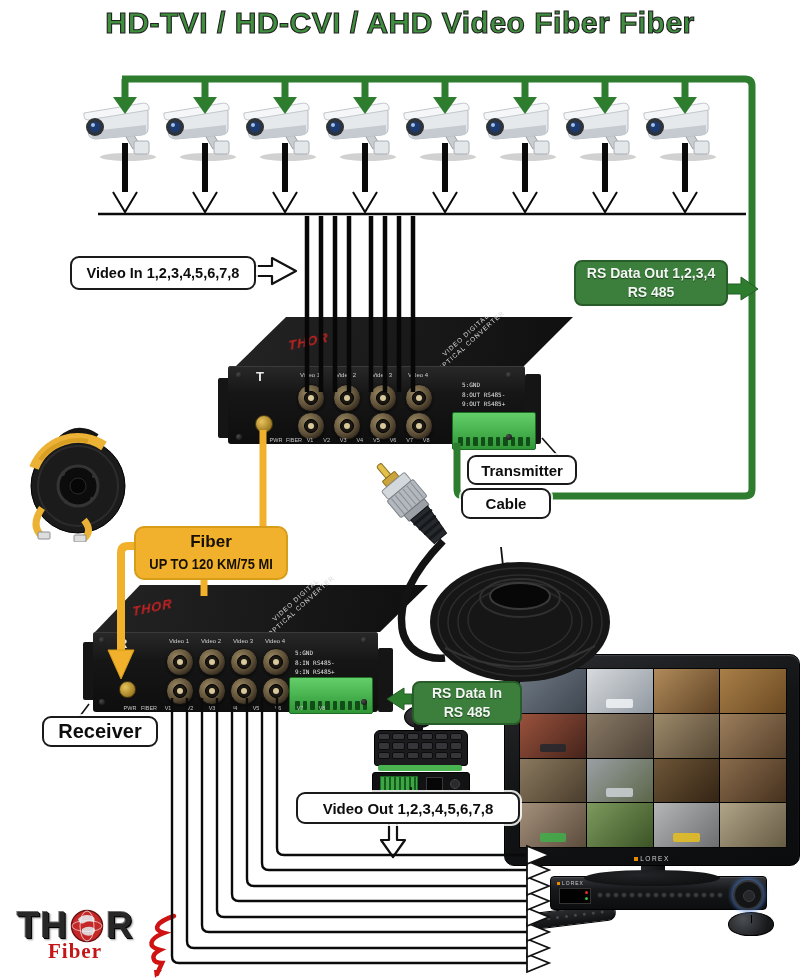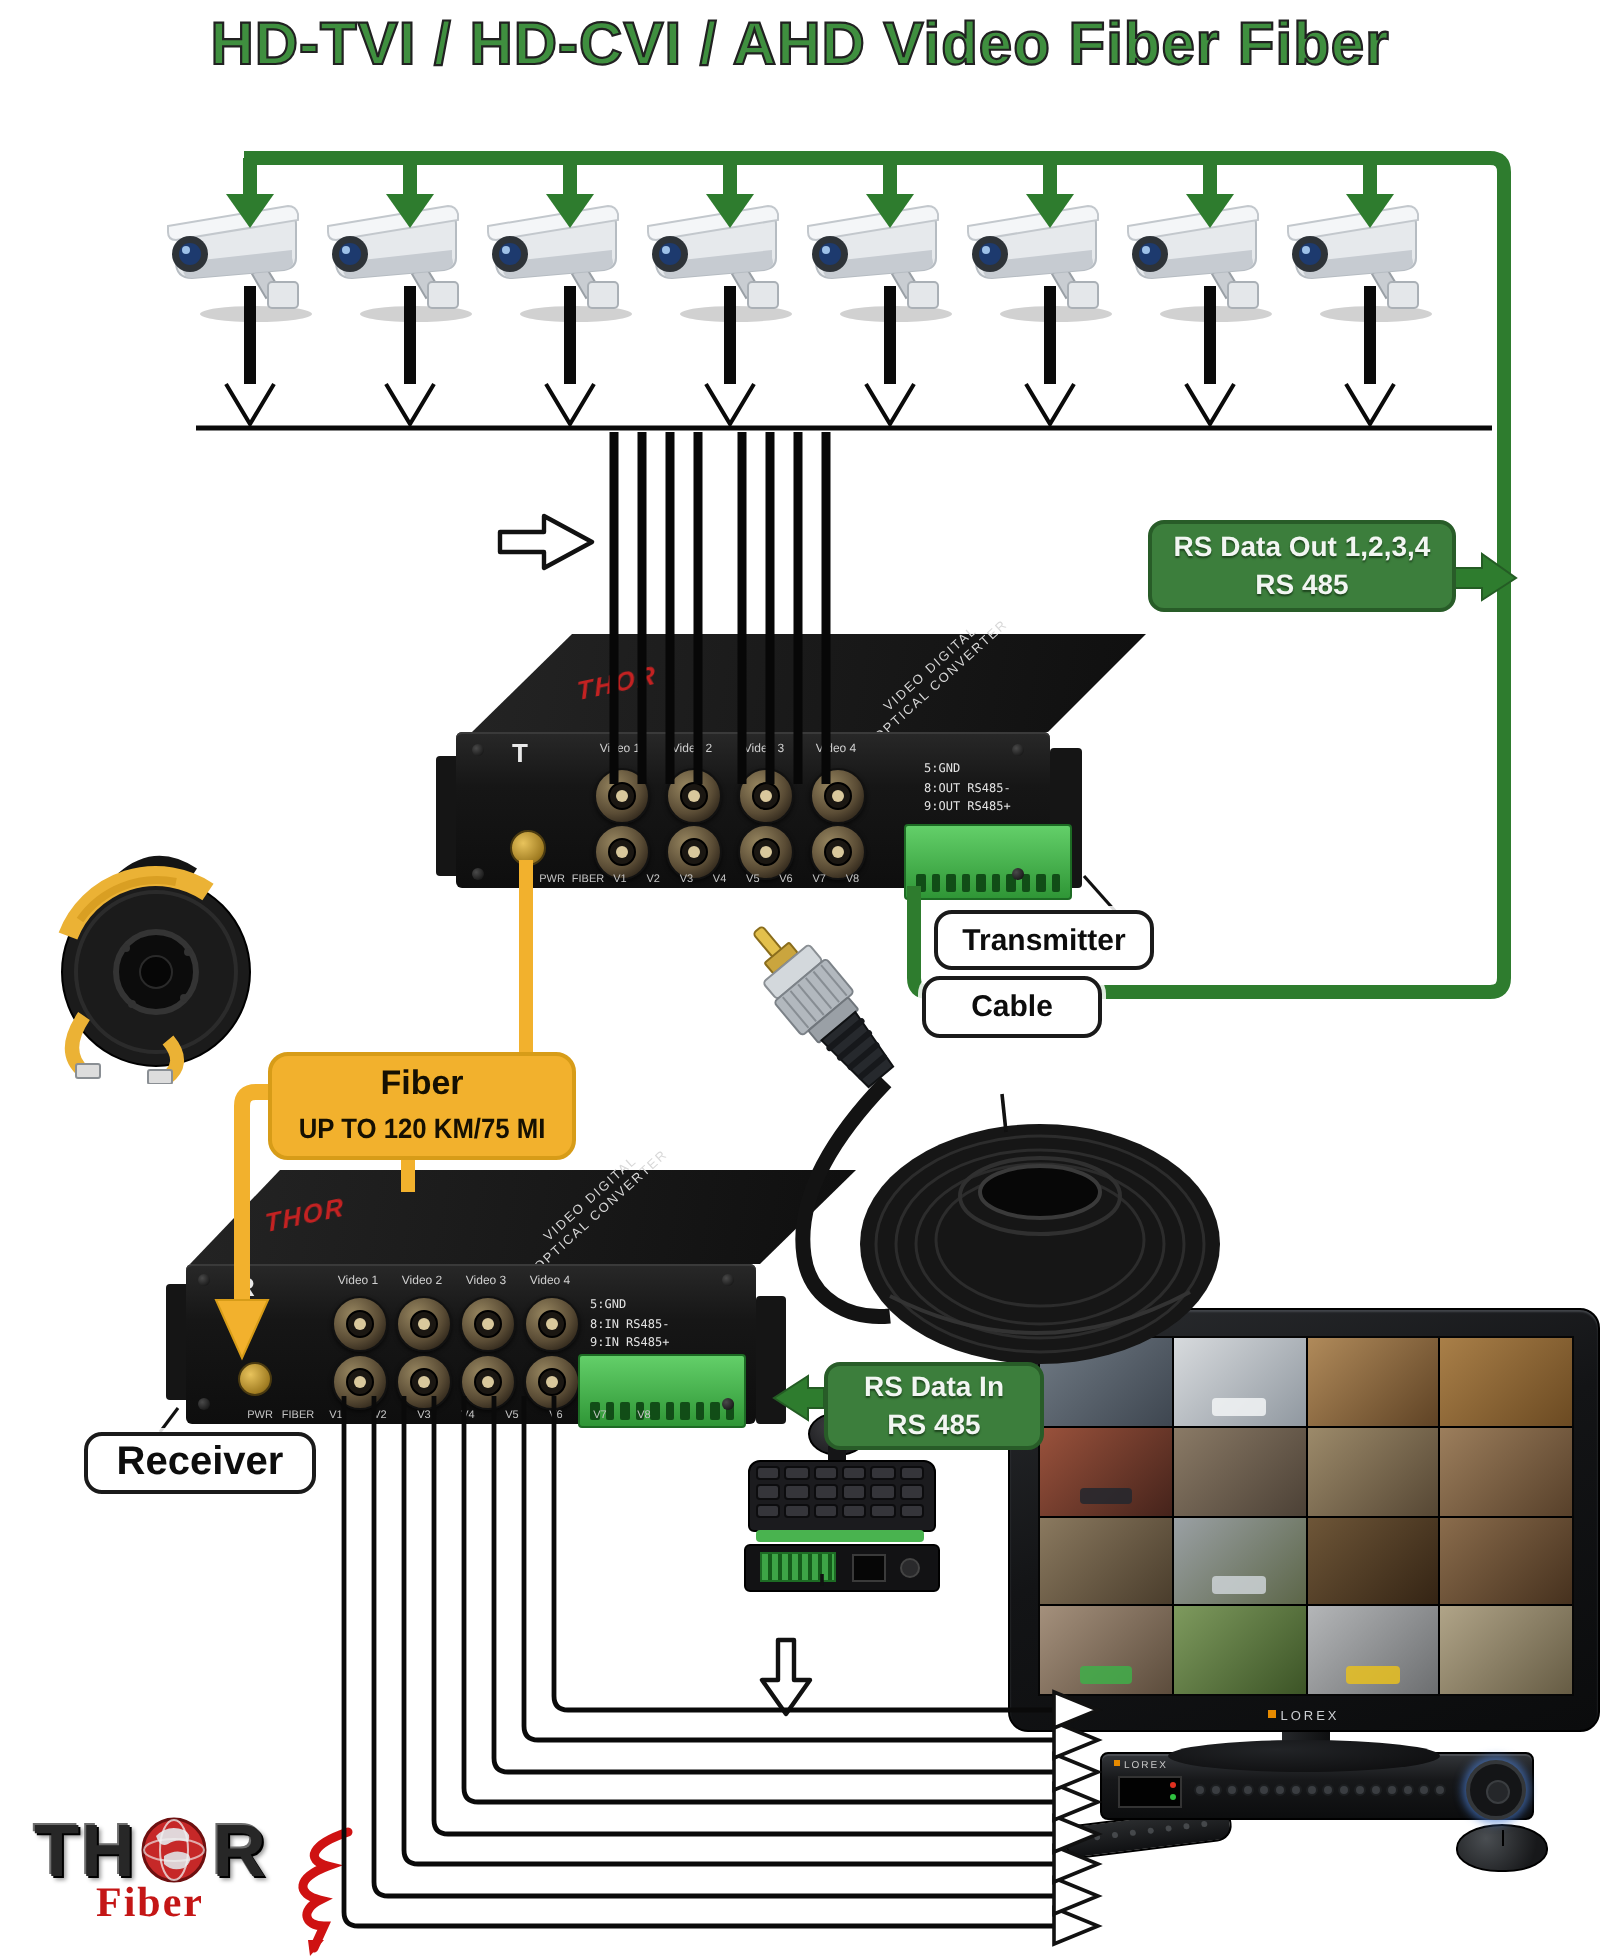--- a/index.html
+++ b/index.html
@@ -48,21 +48,21 @@
   .dev-toptext{position:absolute;color:#d8d8d8;font-size:6.5px;line-height:8px;
          transform:rotate(-42deg);z-index:10;letter-spacing:1px;white-space:nowrap;text-align:center;}
   #monitor{position:absolute;left:504px;top:654px;width:294px;height:210px;
          background:linear-gradient(160deg,#2b2d30,#131416 45%,#0b0c0d);border:1px solid #000;
          border-radius:10px;z-index:11;box-shadow:inset 0 1px 1px #42454a;}
   #mscreen{position:absolute;left:14px;top:13px;width:266px;height:178px;background:#000;
          display:grid;grid-template-columns:repeat(4,1fr);grid-template-rows:repeat(4,1fr);
          gap:1px;border:1px solid #060606;}
   .mcell{position:relative;overflow:hidden;}
   .mcell .acc{position:absolute;left:30%;bottom:12%;width:40%;height:20%;border-radius:2px;opacity:.85;}
-  .brandrow{display:flex;align-items:flex-start;justify-content:center;gap:2px;}
+  .brandrow{display:flex;align-items:center;justify-content:center;gap:2px;}
   .brandsq{width:4px;height:4px;background:#e68a00;display:inline-block;}
   #dvr{position:absolute;left:550px;top:876px;width:215px;height:32px;border:1px solid #000;
          background:linear-gradient(180deg,#33363a,#17181a 40%,#0c0d0e);border-radius:4px;
          z-index:13;box-shadow:inset 0 1px 0 #4a4d52;}
   .jkey{background:#35353a;border-radius:2px;border:1px solid #0c0c0e;}
   svg{display:block;}
 </style>
 </head>
 <body>
 
@@ -532,20 +532,23 @@
       </svg>
       <span style="font-size:37px;font-weight:bold;color:#272727;line-height:36px;text-shadow:1px 1px 0 #000,-1px -1px 0 #6e6e6e,2px 2px 2px rgba(0,0,0,.4);">R</span>
     </div>
     <div style="width:130px;text-align:center;font-family:'Liberation Serif',serif;font-weight:bold;font-size:21px;color:#c41616;margin-top:-5px;letter-spacing:1px;">Fiber</div>
     <svg class="abs" width="36" height="66" viewBox="0 0 36 66" style="left:134px;top:4px;">
       <path d="M30 4 C12 10 8 18 20 21 C4 27 4 35 16 38 C6 43 8 51 18 51 L13 62" fill="none" stroke="#cf1212" stroke-width="4.5" stroke-linecap="round"></path>
       <polygon points="10,58 18,58 11,66" fill="#cf1212"></polygon>
     </svg>
   </div>
 
+  <div class="white-label" style="left:70px;top:256px;width:182px;height:30px;font-size:14.5px;">
+    <span>Video In 1,2,3,4,5,6,7,8</span>
+  </div>
 
   <div class="green-label" style="left:574px;top:260px;width:150px;height:42px;">
     <span>RS Data Out 1,2,3,4</span>
     <span>RS 485</span>
   </div>
 
   <div class="white-label" style="left:467px;top:455px;width:106px;height:26px;font-size:15px;">
     <span>Transmitter</span>
   </div>
 
@@ -560,20 +563,23 @@
 
   <div class="white-label" style="left:42px;top:716px;width:112px;height:27px;font-size:20px;">
     <span>Receiver</span>
   </div>
 
   <div class="green-label" style="left:412px;top:681px;width:106px;height:40px;">
     <span>RS Data In</span>
     <span>RS 485</span>
   </div>
 
+  <div class="white-label" style="left:296px;top:792px;width:220px;height:28px;font-size:15px;">
+    <span>Video Out 1,2,3,4,5,6,7,8</span>
+  </div>
 
   <svg id="wires" width="800" height="979" style="position:absolute;left:0;top:0;z-index:30;pointer-events:none;">
       <path d="M457 443 L457 489 Q457 496 464 496 L745 496 Q752 496 752 489 L752 86 Q752 79 745 79 L122 79" fill="none" stroke="#2e7c2e" stroke-width="7"></path>
       <path d="M125 79 L125 97" stroke="#2e7c2e" stroke-width="7"></path>
       <polygon points="113,97 137,97 125,114" fill="#2e7c2e"></polygon>
       <path d="M205 79 L205 97" stroke="#2e7c2e" stroke-width="7"></path>
       <polygon points="193,97 217,97 205,114" fill="#2e7c2e"></polygon>
       <path d="M285 79 L285 97" stroke="#2e7c2e" stroke-width="7"></path>
       <polygon points="273,97 297,97 285,114" fill="#2e7c2e"></polygon>
       <path d="M365 79 L365 97" stroke="#2e7c2e" stroke-width="7"></path>

